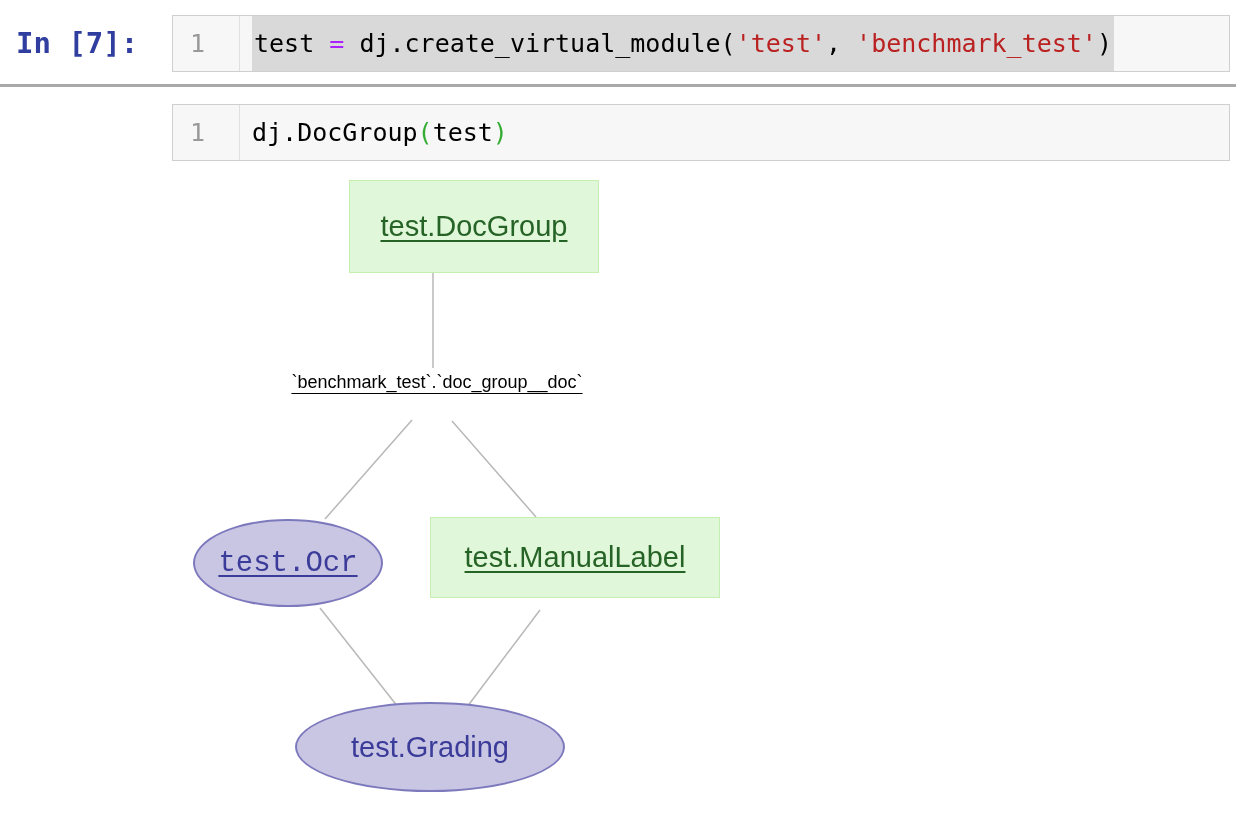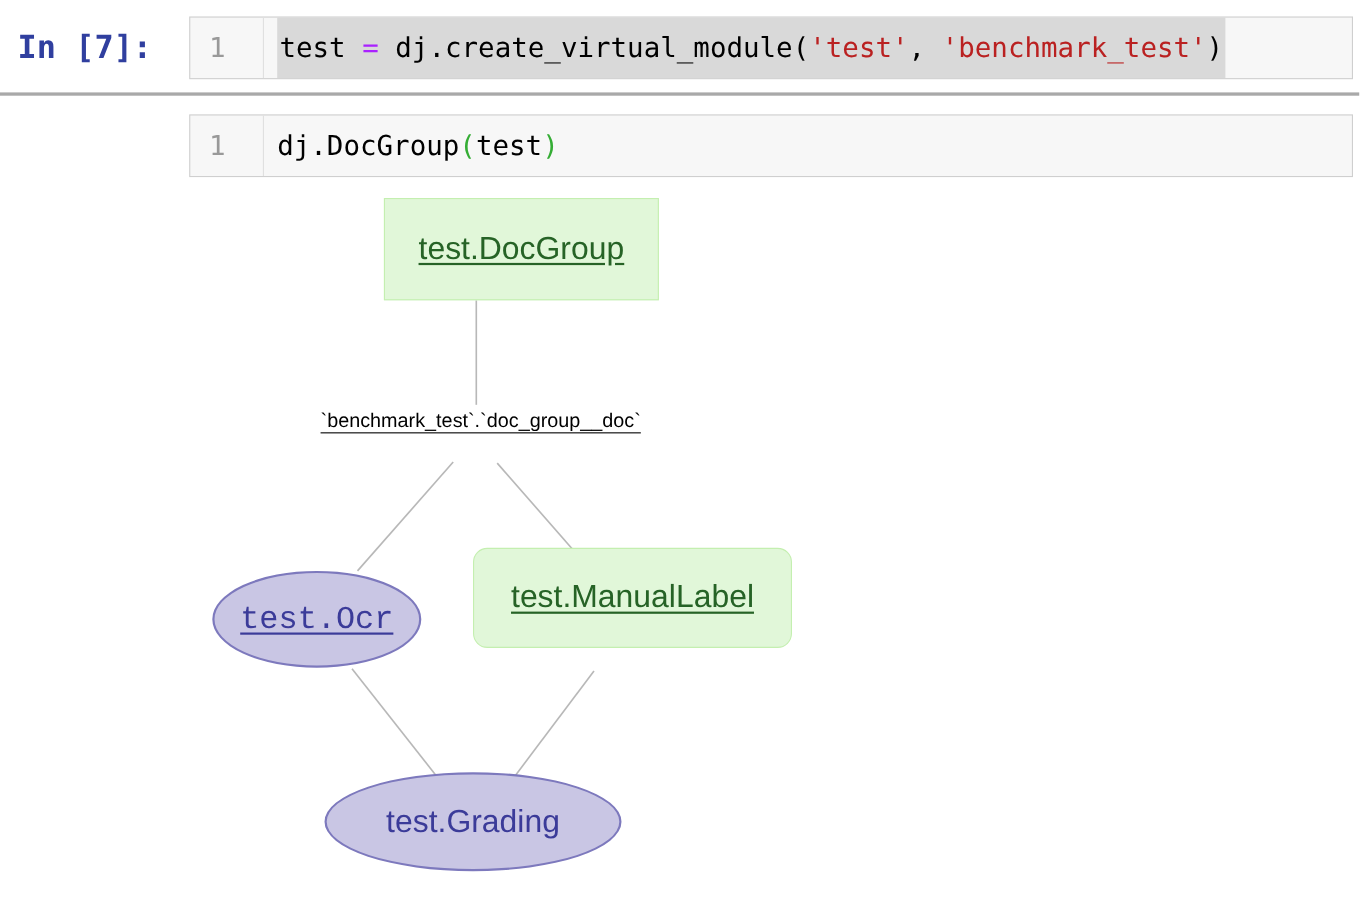--- a/index.html
+++ b/index.html
@@ -75,21 +75,21 @@
     <div class="node manual" style="left:307px;top:180px;width:250px;height:93px;margin-left:42px;">
       <span class="lbl">test.DocGroup</span>
     </div>
 
     <div class="part-label">`benchmark_test`.`doc_group__doc`</div>
 
     <div class="node imported" style="left:193px;top:519px;width:190px;height:88px;font-family:Liberation Mono, monospace;">
       <span class="lbl">test.Ocr</span>
     </div>
 
-    <div class="node manual" style="left:430px;top:498px;width:290px;height:91px;border-radius:13px;">
+    <div class="node manual" style="left:430px;top:517px;width:290px;height:81px;">
       <span class="lbl">test.ManualLabel</span>
     </div>
 
     <div class="node imported" style="left:295px;top:702px;width:270px;height:90px;">
       <span class="lbl nou">test.Grading</span>
     </div>
 
   </div>
 </div>
 

